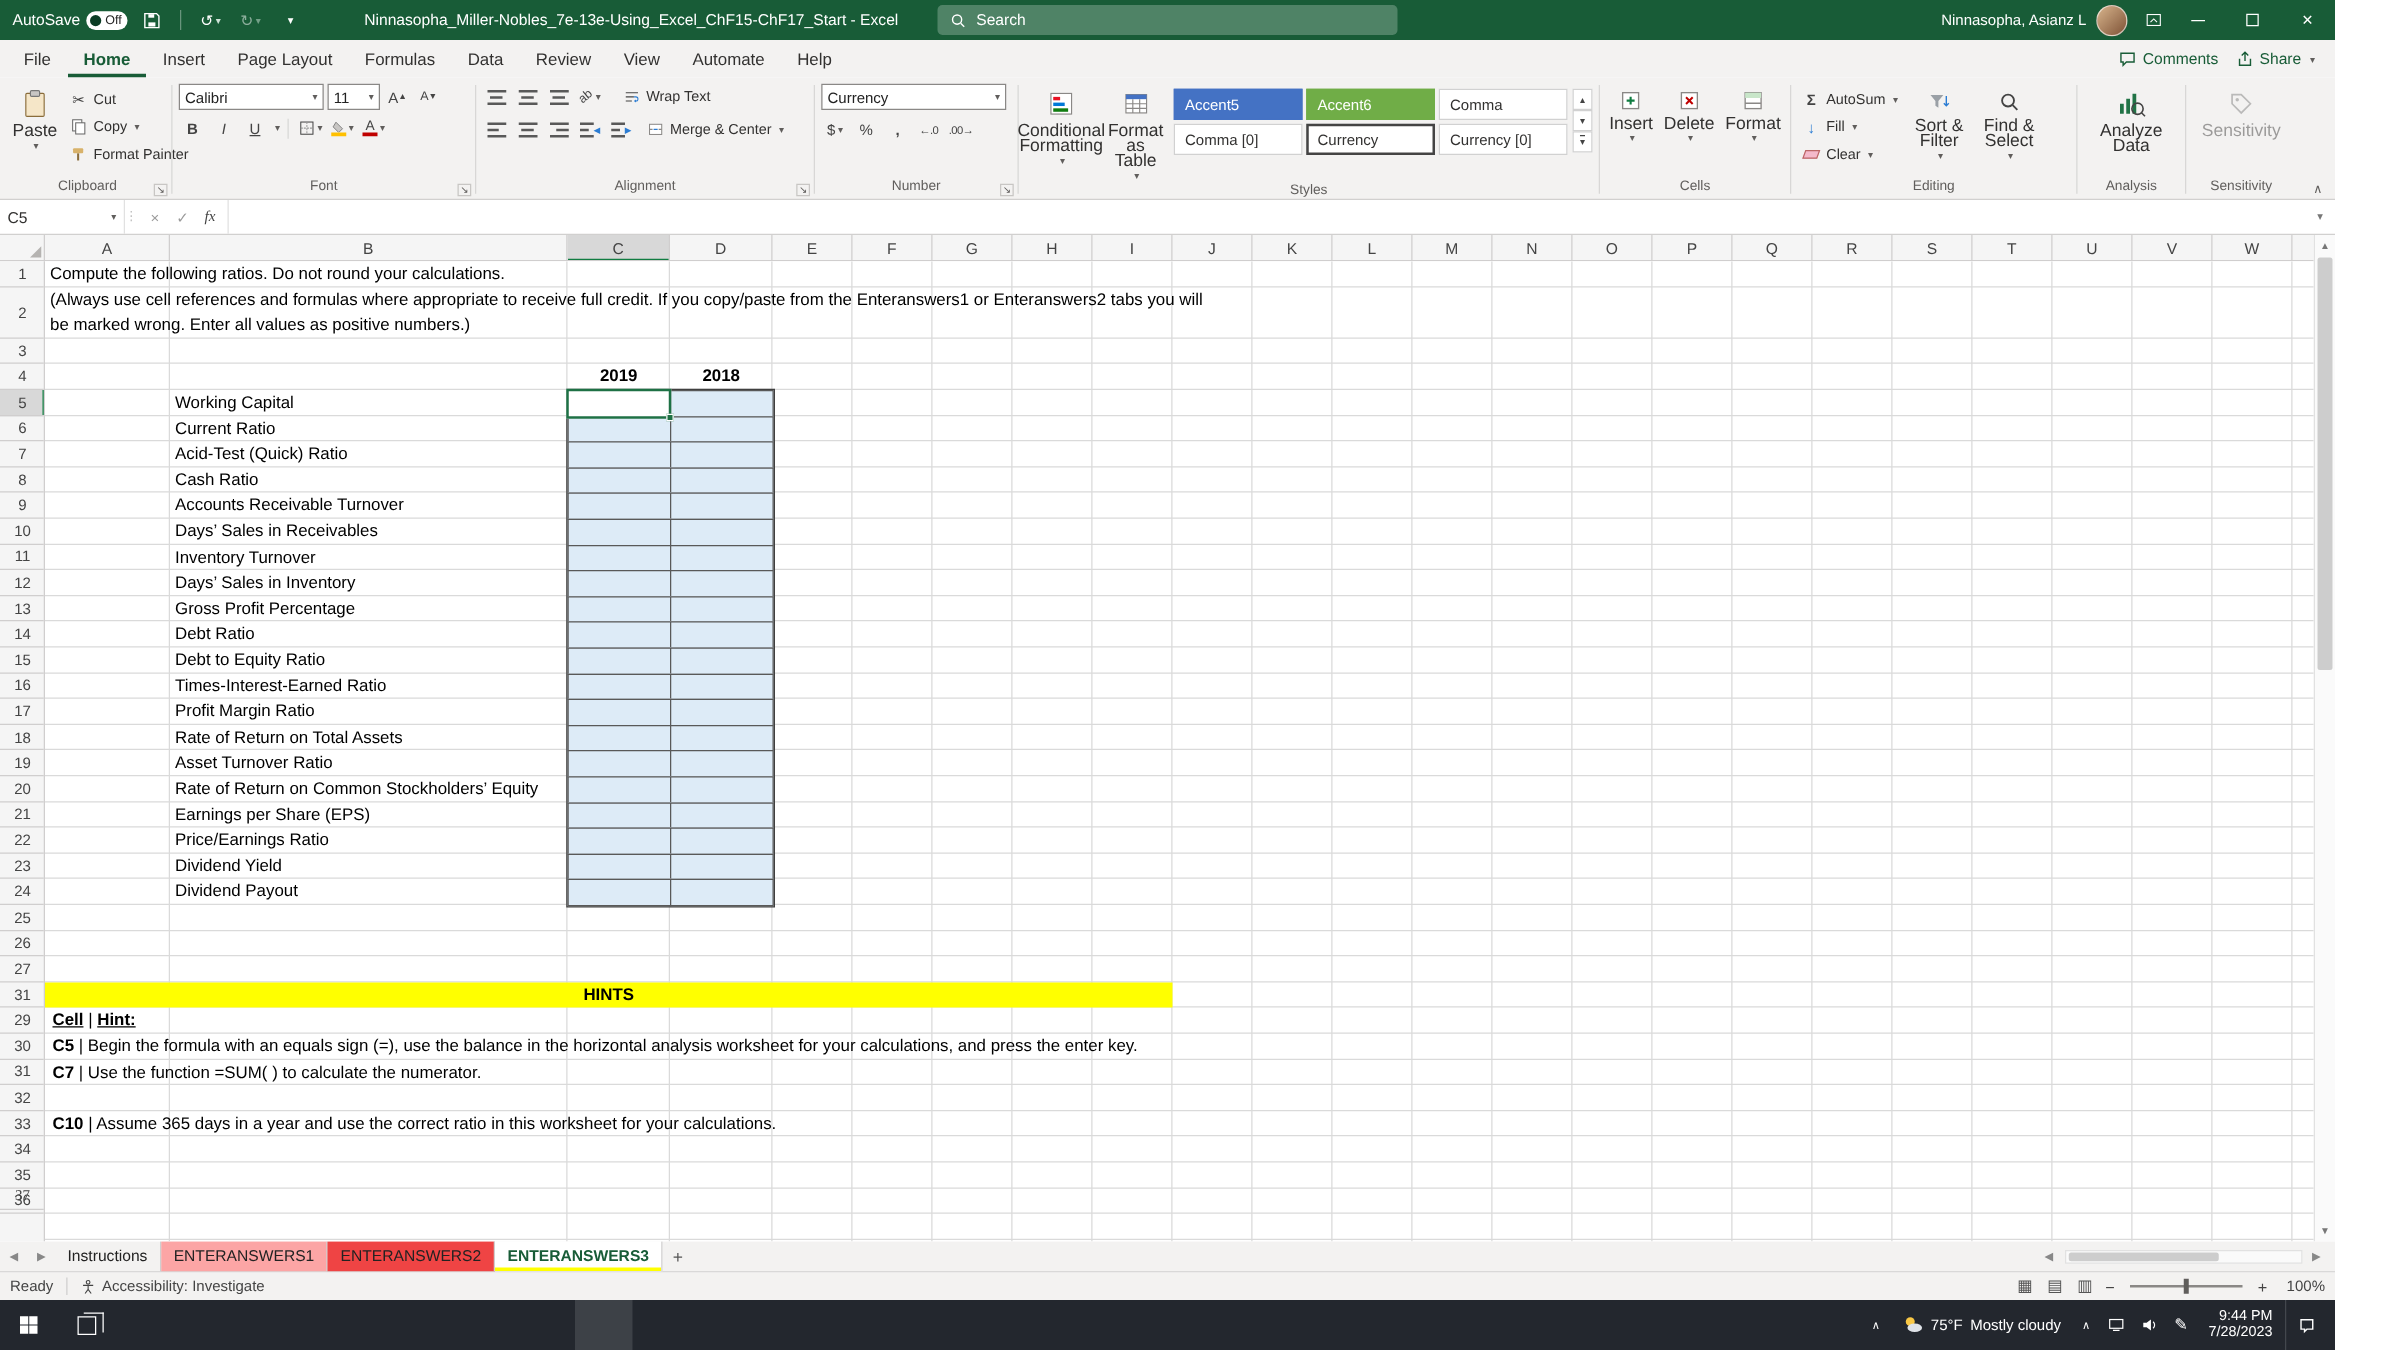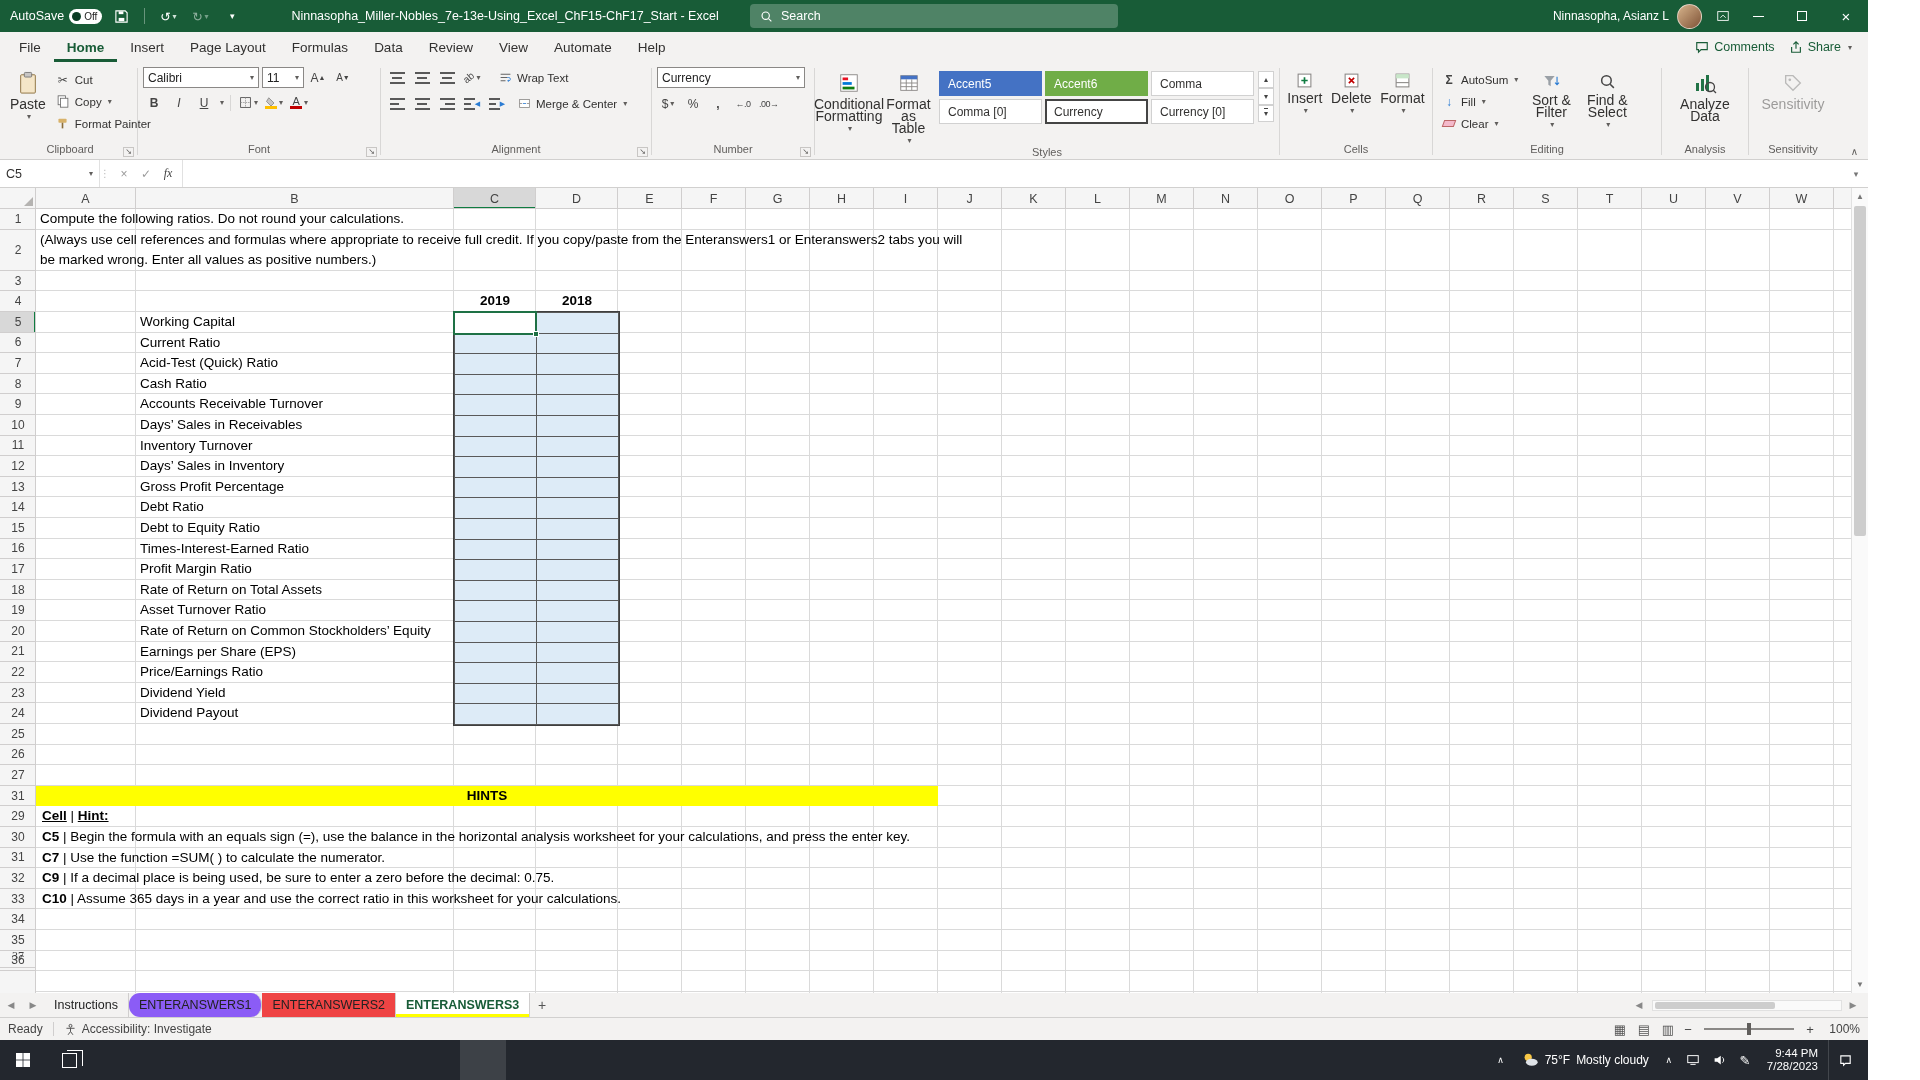--- a/index.html
+++ b/index.html
@@ -848,36 +848,35 @@
         <div class="input-cell" style="left: 500px; top: 494.4px; width: 83px; height: 21.6px;"></div>
         <div class="range-outline" style="left: 417px; top: 102px; width: 167px; height: 415px;"></div>
         <div class="sel-cell" style="left: 417px; top: 102px; width: 84px; height: 23.6px;">
           <div class="sel-handle"></div>
         </div>
         <div class="hint-band" style="left: 0px; top: 576.8px; width: 902px; height: 20.6px;"></div>
         <div class="cell-text hints-title" style="left: 0px; top: 576.8px; width: 902px; height: 20.6px;">HINTS</div>
         <div class="cell-text" style="left: 6px; top: 597.4px; height: 20.6px;"><b class="u">Cell</b><span> | </span><b class="u">Hint:</b></div>
         <div class="cell-text" style="left: 6px; top: 618px; height: 20.6px;"><b>C5</b><span> | Begin the formula with an equals sign (=), use the balance in the horizontal analysis worksheet for your calculations, and press the enter key.</span></div>
         <div class="cell-text" style="left: 6px; top: 638.6px; height: 20.6px;"><b>C7</b><span> | Use the function =SUM( ) to calculate the numerator.</span></div>
-        <div class="cell-text" style="left: 6px; top: 659.2px; height: 20.6px;"><b>C9</b><span> | If a decimal place is being used, be sure to enter a zero before the decimal: 0.75.</span></div>
         <div class="cell-text" style="left: 6px; top: 679.8px; height: 20.6px;"><b>C10</b><span> | Assume 365 days in a year and use the correct ratio in this worksheet for your calculations.</span></div>
       </div>
     <div class="vscroll">
       <div class="vs-btn">▲</div>
       <div class="vs-thumb"></div>
       <div class="vs-btn vs-down">▼</div>
     </div>
   </div>
 
   <div class="sheet-tabs">
     <div class="tab-nav">◀</div>
     <div class="tab-nav">▶</div>
     <div style="display:flex;" id="sheetTabs">
         <div class="stab">Instructions</div>
-        <div class="stab" style="background: #8b5cf6; border-radius: 11px;">ENTERANSWERS1</div>
+        <div class="stab" style="background: #fca5a5;">ENTERANSWERS1</div>
         <div class="stab" style="background: #ef4444;">ENTERANSWERS2</div>
         <div class="stab active" style="box-shadow: rgb(255, 255, 0) 0px -3px 0px inset;">ENTERANSWERS3</div>
       </div>
     <div class="add-tab">+</div>
     <div class="tab-fill"></div>
     <div class="hscroll">
       <div class="tab-nav">◀</div>
       <div class="htrack">
           <div class="hthumb"></div>
         </div>

